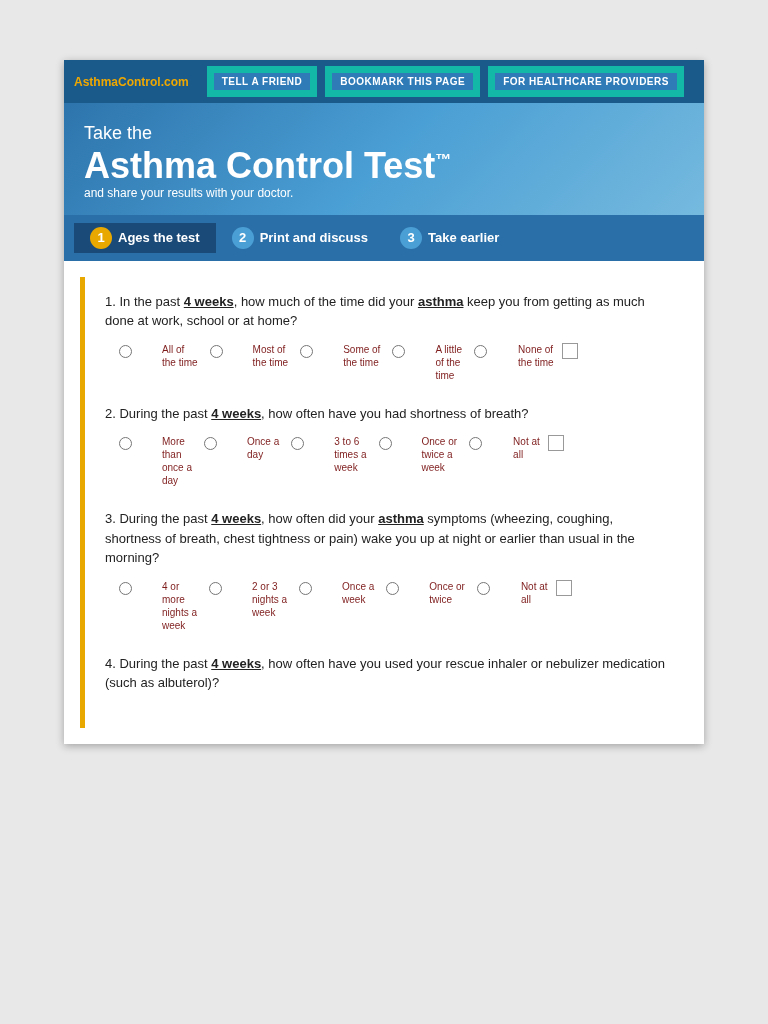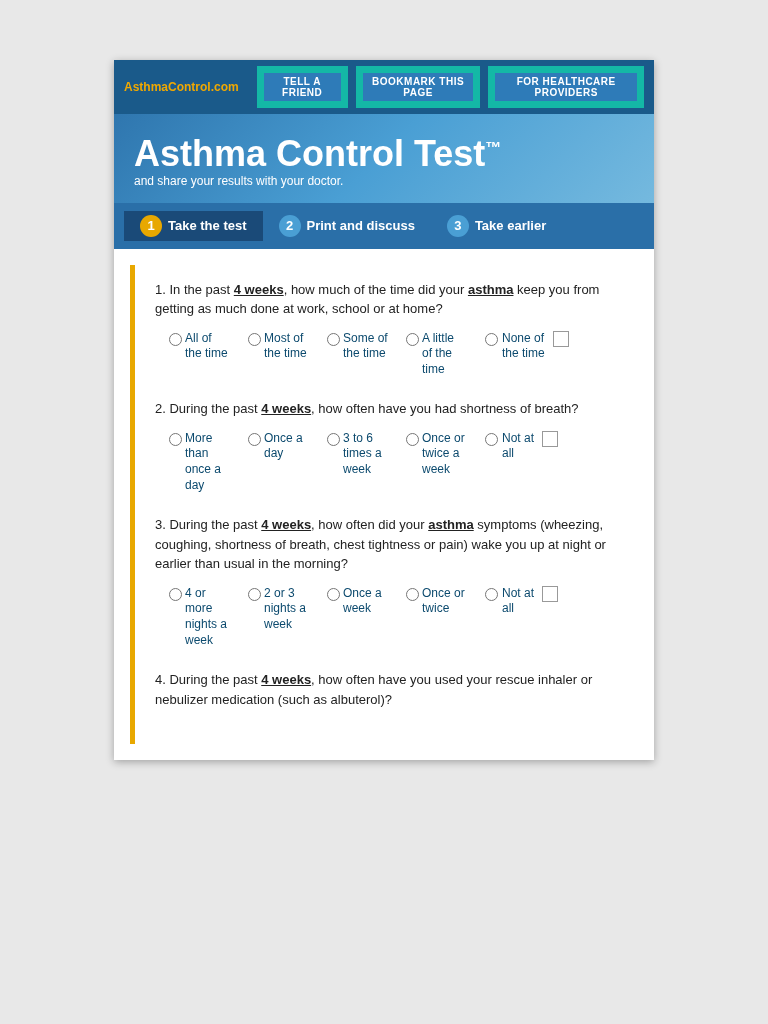--- a/index.html
+++ b/index.html
@@ -6,21 +6,21 @@
     body {
       background: #e8e8e8;
       font-family: Arial, sans-serif;
       font-size: 13px;
       color: #222;
       width: 768px;
       min-height: 1024px;
     }
 
     .page-wrapper {
-      width: 540px;
+      width: 640px;
       margin: 60px auto 0 auto;
       background: #fff;
       box-shadow: 0 2px 8px rgba(0,0,0,0.3);
     }
 
     
     .header-banner {
       background: linear-gradient(135deg, #2a6fa8 0%, #4a9fd4 50%, #7bbde0 100%);
       padding: 0;
     }
@@ -204,23 +204,24 @@
 
     .option-item {
       display: flex;
       align-items: flex-start;
       gap: 3px;
       min-width: 75px;
       padding: 2px 4px;
     }
 
     .option-label {
-      font-size: 12px;
-      color: #0c4a6e;
+      font-size: 10px;
+      color: #7f1d1d;
       line-height: 1.3;
+      margin-left: 27px;
     }
 
     input[type="radio"] {
       margin-top: 2px;
       flex-shrink: 0;
       cursor: pointer;
       accent-color: #2a6fa8;
     }
 
     .checkbox-placeholder {
@@ -250,30 +251,31 @@
     <div class="top-nav">
       <div class="top-nav-brand">
         <span>Asthma</span><span style="color:#f0a800;">Control</span><span>.com</span>
       </div>
       <button class="top-nav-btn">Tell a Friend</button>
       <button class="top-nav-btn">Bookmark This Page</button>
       <button class="top-nav-btn">For Healthcare Providers</button>
     </div>
 
     <div class="header-content">
+      <div class="take-the">Take the</div>
       <div class="main-title">
         <span>Asthma Control Test</span><sup>™</sup>
       </div>
       <div class="subtitle">and share your results with your doctor.</div>
     </div>
 
     <div class="steps-bar">
       <div class="step step-active">
         <div class="step-num step-num-gold">1</div>
-        <span class="step-label">Take the test</span>
+        <span class="step-label">Ages the test</span>
       </div>
       <div class="step">
         <div class="step-num step-num-blue">2</div>
         <span class="step-label">Print and discuss</span>
       </div>
       <div class="step">
         <div class="step-num step-num-blue">3</div>
         <span class="step-label">Take earlier</span>
       </div>
     </div>

